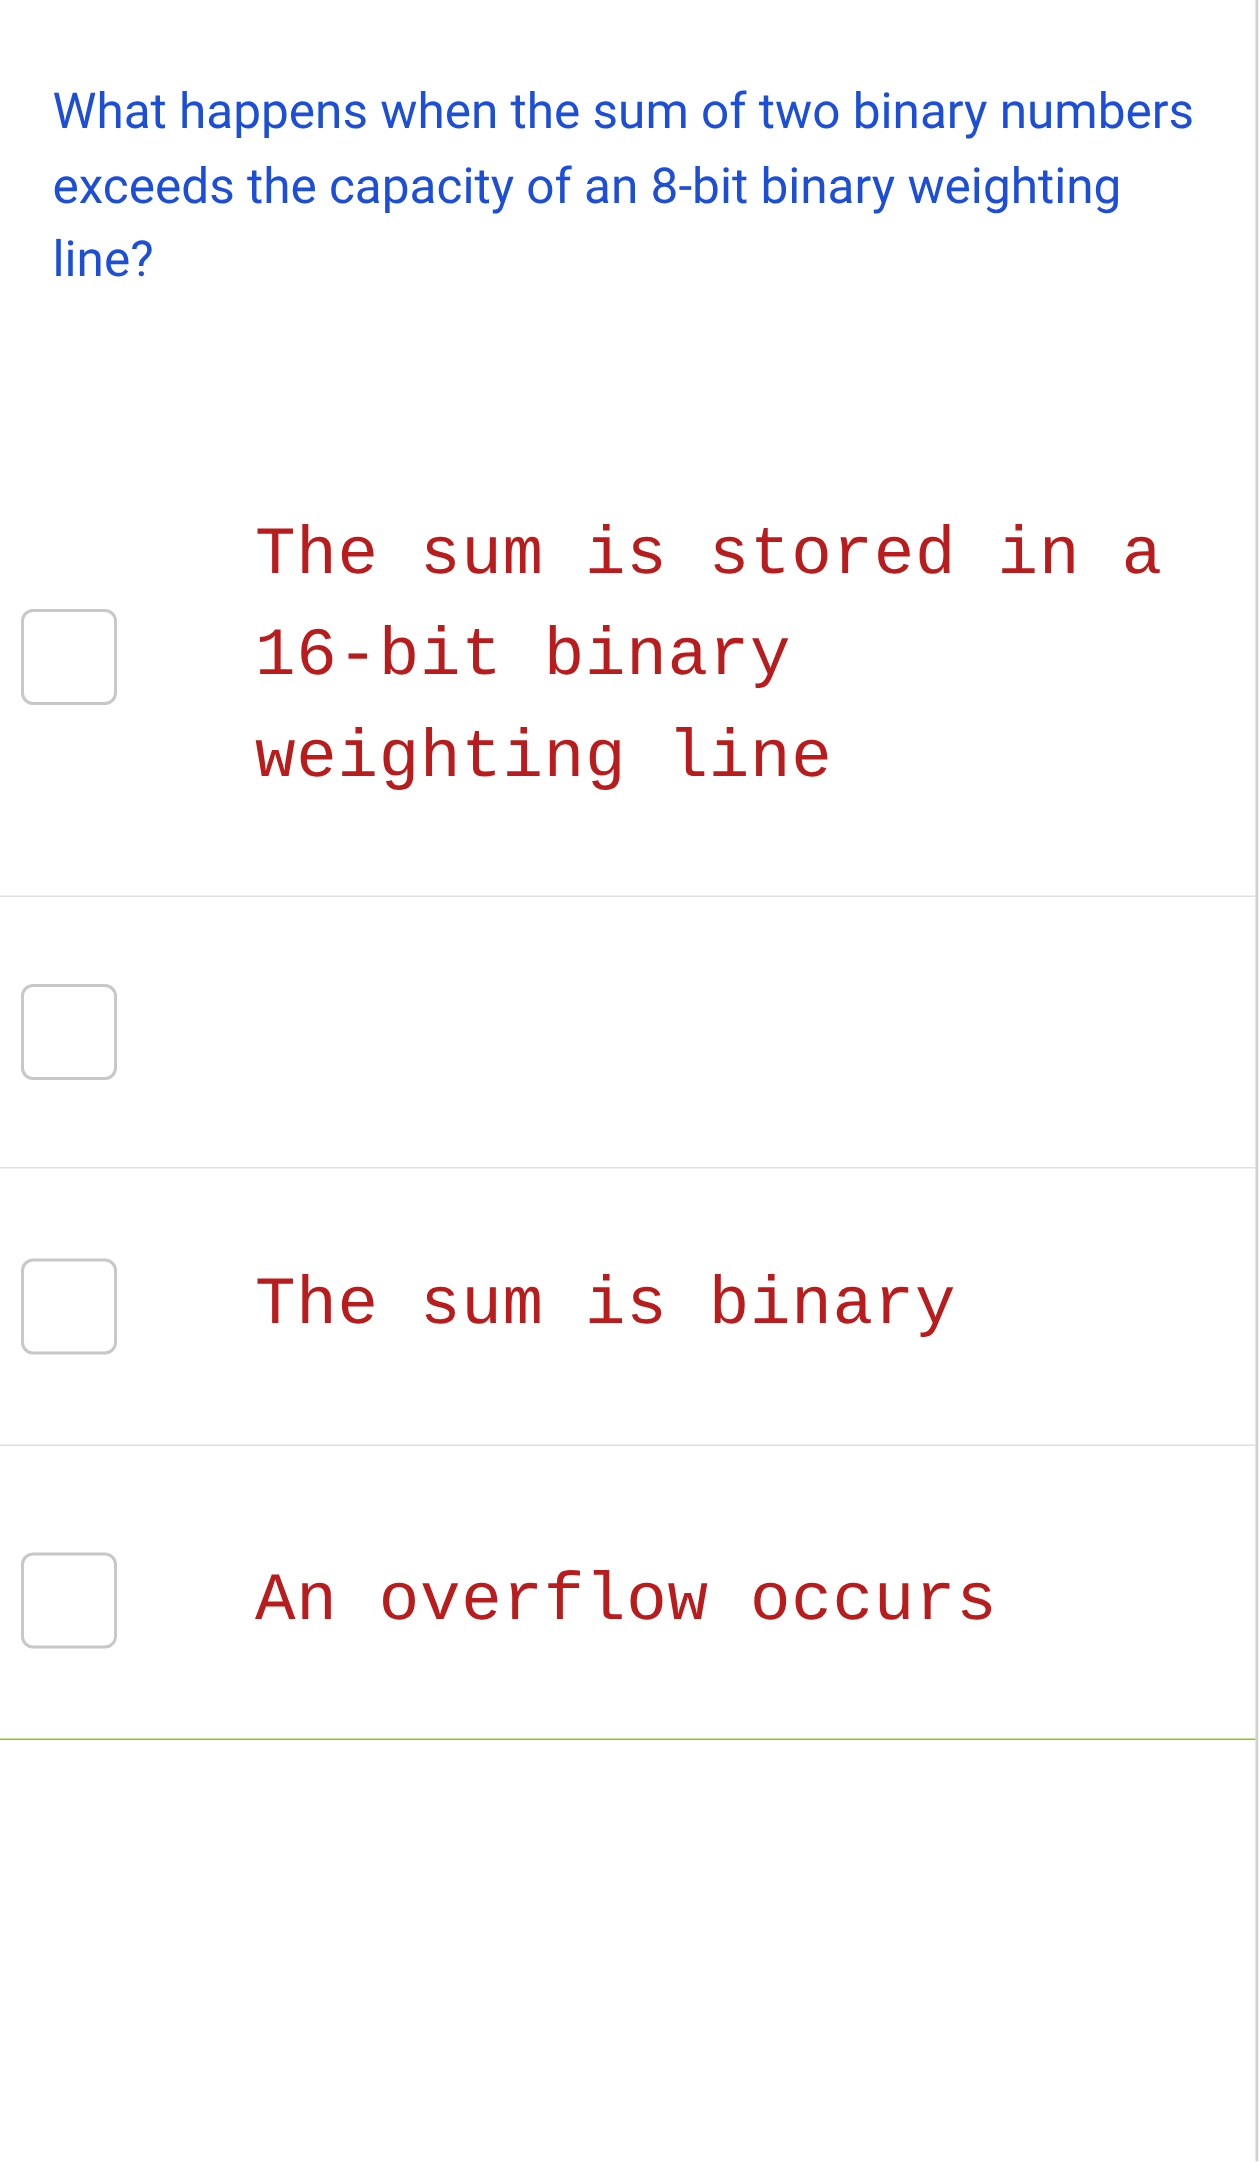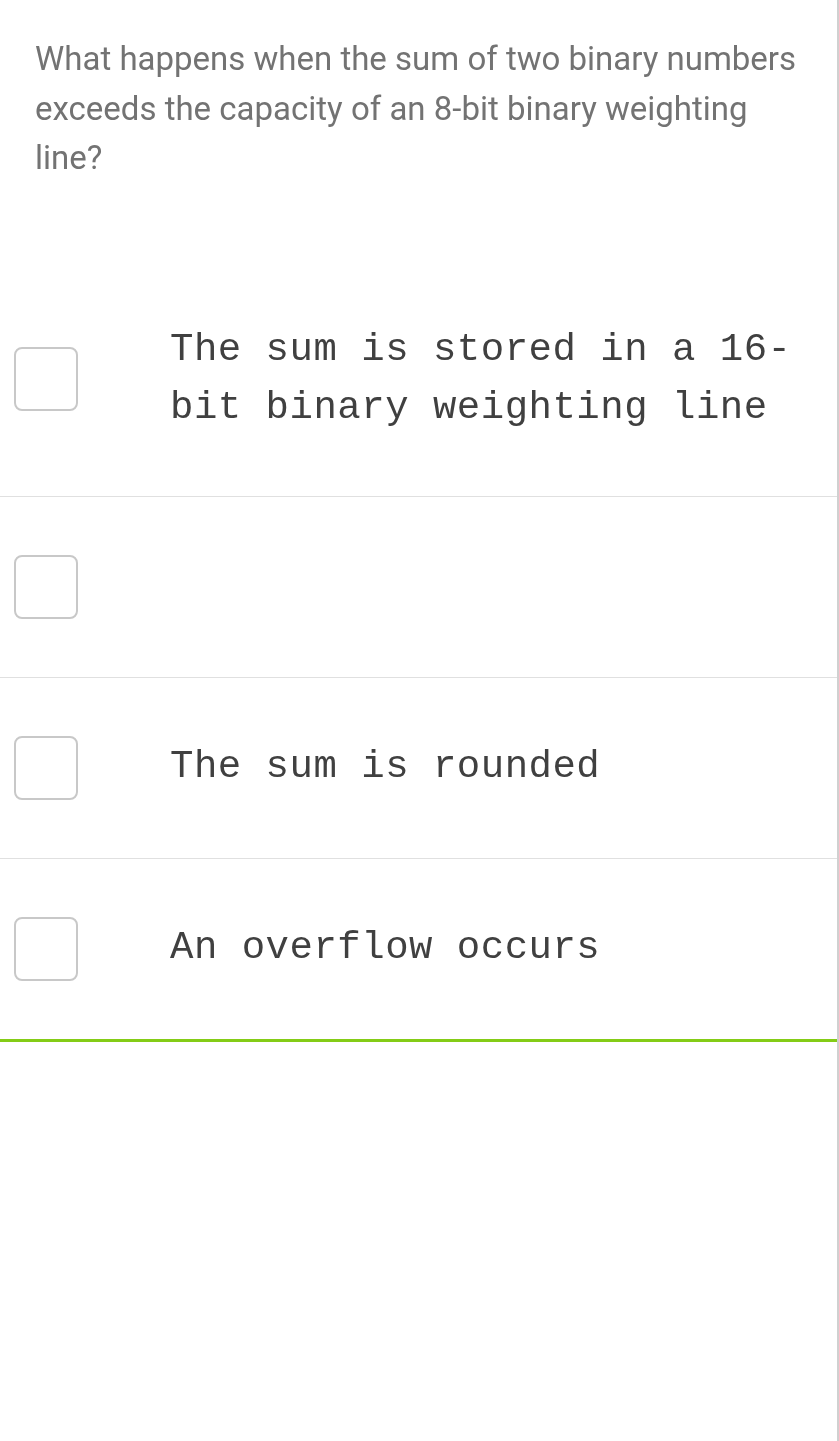--- a/index.html
+++ b/index.html
@@ -13,73 +13,74 @@
       width: 839px;
       height: 1441px;
       position: relative;
     }
     .container {
       width: 100%;
       border-right: 2px solid #d0d0d0;
       height: 100%;
     }
     .question {
-      padding: 34px 35px 80px 35px;
+      padding: 50px 35px 80px 35px;
       font-size: 33px;
       line-height: 1.5;
-      color: #737373;
+      color: #1d4ed8;
       font-weight: 400;
     }
     .options {
       border-top: none;
     }
     .option {
       display: flex;
       align-items: center;
       padding: 58px 35px 58px 14px;
       border-bottom: 1px solid #e0e0e0;
       min-height: 140px;
     }
     .option:last-child {
-      border-bottom: 3px solid #84cc16;
+      border-bottom: 1px solid #84cc16;
+      margin-top: 12px;
     }
     .checkbox {
       width: 64px;
       height: 64px;
       border: 2px solid #c8c8c8;
       border-radius: 8px;
       flex-shrink: 0;
       background: #fff;
       cursor: pointer;
     }
     .option-text {
       font-family: 'Courier New', Courier, monospace;
-      font-size: 39px;
+      font-size: 45px;
       line-height: 1.5;
-      color: #404040;
+      color: #b91c1c;
       margin-left: 92px;
       flex: 1;
       letter-spacing: 0.5px;
     }
   </style>
 </head>
 <body>
 
 <div class="container">
   <div class="question">What happens when the sum of two binary numbers exceeds the capacity of an 8-bit binary weighting line?</div>
   <div class="options">
     <div class="option">
       <div class="checkbox"></div>
       <div class="option-text">The sum is stored in a 16-bit binary weighting line</div>
     </div>
     <div class="option">
       <div class="checkbox"></div>
     </div>
     <div class="option">
       <div class="checkbox"></div>
-      <div class="option-text">The sum is rounded</div>
+      <div class="option-text">The sum is binary</div>
     </div>
     <div class="option">
       <div class="checkbox"></div>
       <div class="option-text">An overflow occurs</div>
     </div>
   </div>
 </div>
 
 </body></html>

